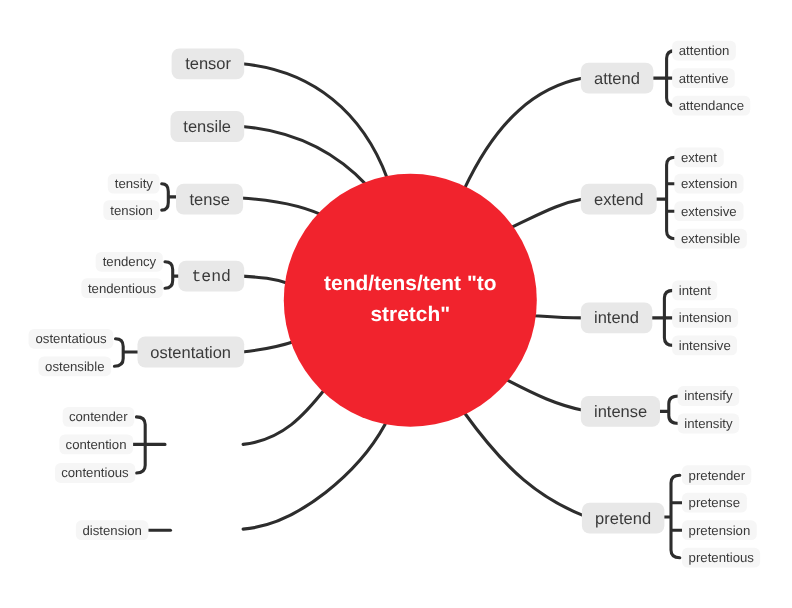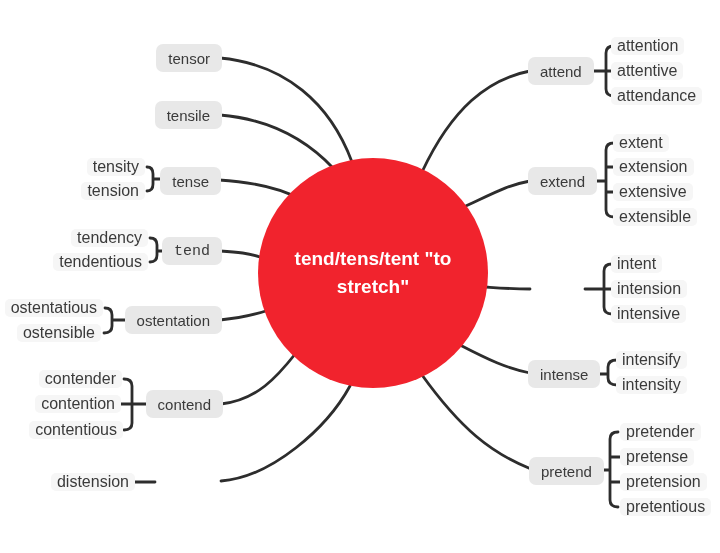--- a/index.html
+++ b/index.html
@@ -15,21 +15,21 @@
     color:#ffffff;font-weight:bold;font-size:19px;line-height:28px;text-align:center;
   }
   .main-node{
     position:absolute;z-index:3;height:28px;display:flex;align-items:center;
     background:#e8e8e8;border-radius:7px;padding:0 12px;
     font-size:15px;color:#3a3a3a;white-space:nowrap;
   }
   .sub-node{
     position:absolute;z-index:3;height:18px;display:flex;align-items:center;
     background:#f6f6f6;border-radius:5px;padding:0 6px;
-    font-size:16px;color:#3a3a3a;white-space:nowrap;
+    font-size:12px;color:#3a3a3a;white-space:nowrap;
   }
 </style>
 </head>
 <body>
 
 <div class="canvas">
 
   <svg class="edges" width="720" height="553" viewBox="0 0 720 553" aria-hidden="true">
 
     <path d="M220,58 C285,64 330,103 352,162"></path>
@@ -60,35 +60,35 @@
   <div class="root">
     <div>tend/tens/tent "to</div>
     <div>stretch"</div>
   </div>
 
   <div class="main-node" style="top:44px;right:498px;">tensor</div>
   <div class="main-node" style="top:101px;right:498px;">tensile</div>
   <div class="main-node" style="top:167px;right:499px;">tense</div>
   <div class="main-node" style="top:237px;right:498px;font-family:Liberation Mono, monospace;">tend</div>
   <div class="main-node" style="top:306px;right:498px;">ostentation</div>
-  <div class="main-node" style="top:390px;right:497px;">contend</div>
 
   <div class="sub-node" style="top:158px;right:575px;">tensity</div>
   <div class="sub-node" style="top:182px;right:575px;">tension</div>
   <div class="sub-node" style="top:229px;right:572px;">tendency</div>
   <div class="sub-node" style="top:253px;right:572px;">tendentious</div>
   <div class="sub-node" style="top:299px;right:617px;">ostentatious</div>
   <div class="sub-node" style="top:324px;right:619px;">ostensible</div>
   <div class="sub-node" style="top:370px;right:598px;">contender</div>
   <div class="sub-node" style="top:395px;right:599px;">contention</div>
   <div class="sub-node" style="top:421px;right:597px;">contentious</div>
   <div class="sub-node" style="top:473px;right:585px;">distension</div>
 
   <div class="main-node" style="top:57px;left:528px;">attend</div>
   <div class="main-node" style="top:167px;left:528px;">extend</div>
+  <div class="main-node" style="top:275px;left:528px;">intend</div>
   <div class="main-node" style="top:360px;left:528px;text-align:right;">intense</div>
   <div class="main-node" style="top:457px;left:529px;">pretend</div>
 
   <div class="sub-node" style="top:37px;left:611px;">attention</div>
   <div class="sub-node" style="top:62px;left:611px;">attentive</div>
   <div class="sub-node" style="top:87px;left:611px;">attendance</div>
   <div class="sub-node" style="top:134px;left:613px;">extent</div>
   <div class="sub-node" style="top:158px;left:613px;">extension</div>
   <div class="sub-node" style="top:183px;left:613px;">extensive</div>
   <div class="sub-node" style="top:208px;left:613px;">extensible</div>

